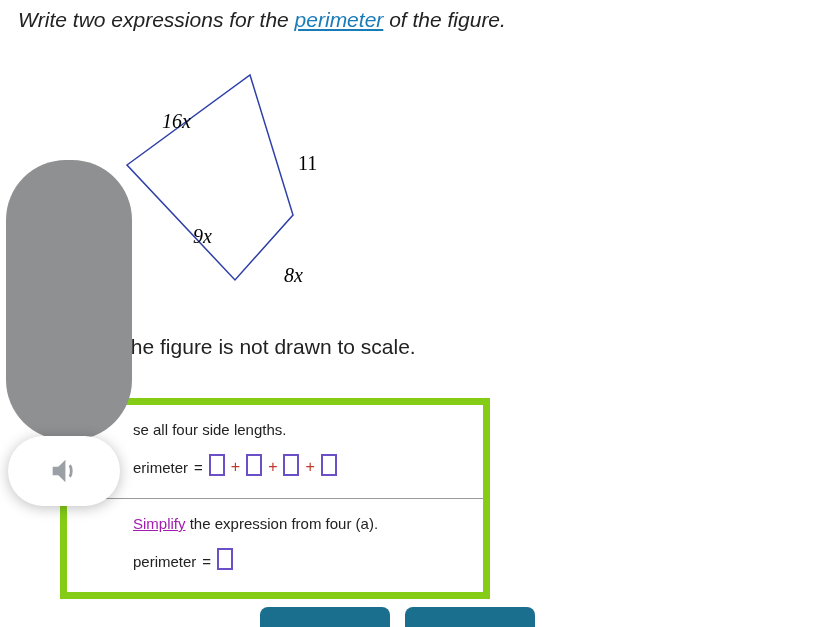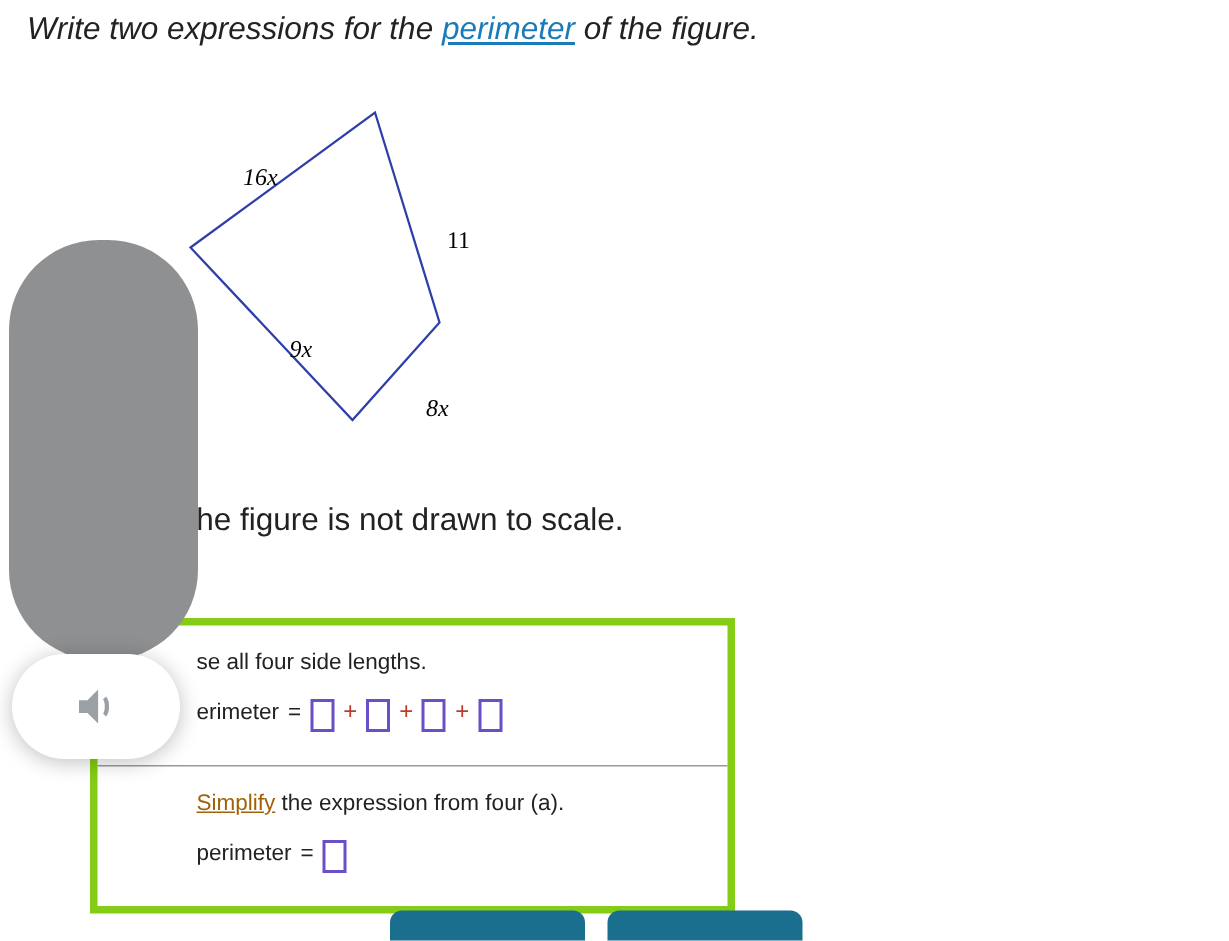--- a/index.html
+++ b/index.html
@@ -28,65 +28,65 @@
     position: absolute;
     top: 70px;
     left: 120px;
     width: 260px;
     height: 220px;
   }
   .figure svg { overflow: visible; }
   .side-label {
     position: absolute;
     font-family: "Times New Roman", serif;
-    font-size: 16px;
+    font-size: 20px;
     font-style: italic;
     color: #000;
     text-align: right;
   }
   .lbl-top { top: 40px; left: 42px; }
   .lbl-right { top: 82px; left: 178px; font-style: normal; }
   .lbl-left { top: 155px; left: 28px; margin-left: 45px; }
   .lbl-bottom { top: 194px; left: 164px; }
   .scale-note {
     position: absolute;
     top: 335px;
     left: 118px;
     font-size: 21px;
     color: #222;
   }
   .answer-box {
     position: absolute;
-    top: 412px;
+    top: 398px;
     left: 60px;
     width: 430px;
-    border: 5px solid #84cc16;
+    border: 7px solid #84cc16;
   }
   .part {
     padding: 16px 14px 22px 66px;
     position: relative;
     font-size: 15px;
     color: #222;
   }
   .part-a { border-bottom: 1px solid #999; }
   .part-text { margin-bottom: 16px; }
-  .perim-line { display: flex; align-items: flex-start; gap: 6px; }
+  .perim-line { display: flex; align-items: flex-end; gap: 6px; }
   .perim-label { font-size: 15px; }
   .eq { font-size: 15px; }
   .input-box {
     display: inline-block;
     width: 16px;
     height: 22px;
     border: 2px solid #6a4fc7;
     background: #fff;
     vertical-align: middle;
   }
   .plus { color: #c0392b; font-size: 16px; }
   .simplify-link {
-    color: #a16207;
+    color: #a21caf;
     text-decoration: underline;
     cursor: pointer;
   }
   
   .gray-pill {
     position: absolute;
     top: 160px;
     left: 6px;
     width: 126px;
     height: 280px;

